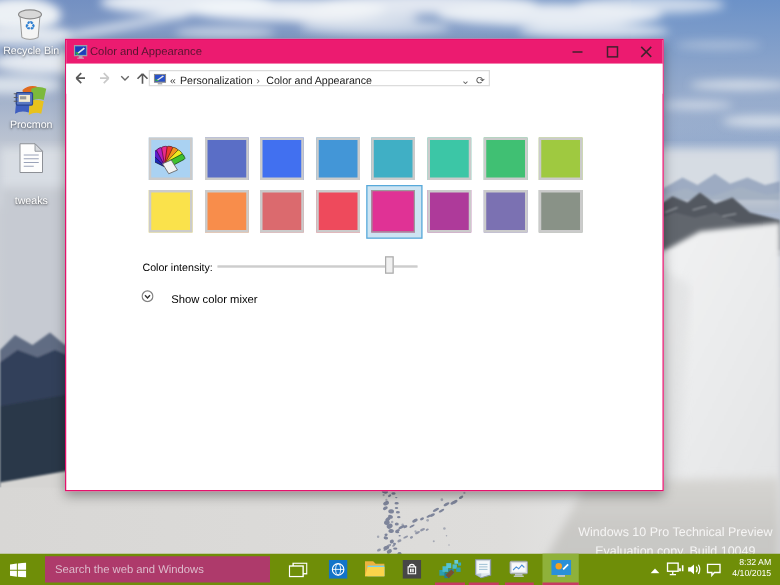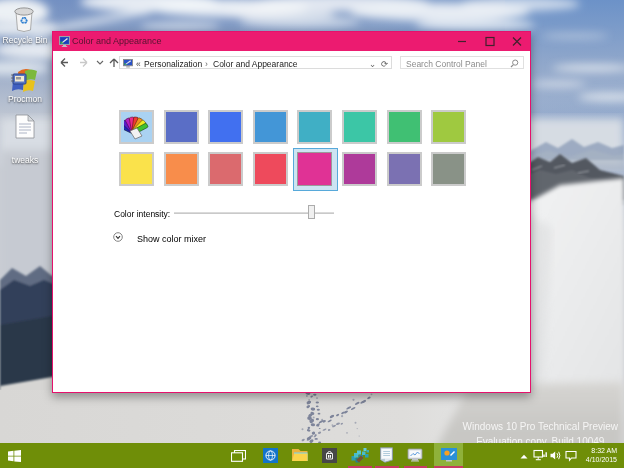--- a/index.html
+++ b/index.html
@@ -262,27 +262,20 @@
         <path d="M1.5 4.5 L4.5 6.5 L1.5 6.5 Z" fill="#2fae3f"></path>
         <rect x="3.5" y="8" width="4" height="1.5" fill="#aaa"></rect>
       </svg>
       <span style="position:absolute;left:16px;top:2px;color:#444;">«</span>
       <span style="position:absolute;left:24px;top:2px;">Personalization</span>
       <span style="position:absolute;left:85px;top:2px;color:#666;">›</span>
       <span style="position:absolute;left:93px;top:2px;">Color and Appearance</span>
       <span style="position:absolute;right:15px;top:2px;color:#666;">⌄</span>
       <span style="position:absolute;right:3px;top:2px;color:#555;">⟳</span>
     </div>
-    <div id="searchbox">
-      <span style="position:absolute;left:5px;top:2px;">Search Control Panel</span>
-      <svg style="position:absolute;right:4px;top:2px" width="9" height="9" viewBox="0 0 9 9">
-        <circle cx="5.2" cy="3.6" r="2.6" fill="none" stroke="#8a8a8a" stroke-width="1"></circle>
-        <line x1="3.2" y1="5.8" x2="1" y2="8" stroke="#8a8a8a" stroke-width="1.2"></line>
-      </svg>
-    </div>
   </div>
 
   <div class="sw" style="left:66px;top:78px;background:#aad2f2;"></div>
   <div class="sw" style="left:110.6px;top:78px;background:#5a6ec6;"></div>
   <div class="sw" style="left:155.2px;top:78px;background:#4170f0;"></div>
   <div class="sw" style="left:199.8px;top:78px;background:#4396d7;"></div>
   <div class="sw" style="left:244.4px;top:78px;background:#40afc5;"></div>
   <div class="sw" style="left:289px;top:78px;background:#3cc6a6;"></div>
   <div class="sw" style="left:333.6px;top:78px;background:#40c073;"></div>
   <div class="sw" style="left:378.2px;top:78px;background:#9fc940;"></div>
@@ -340,20 +333,21 @@
 
 <div id="watermark">Windows 10 Pro Technical Preview<br>Evaluation copy. Build 10049</div>
 
 <div id="taskbar">
   <svg style="position:absolute;left:8px;top:7px" width="13" height="12" viewBox="0 0 13 12">
     <path d="M0 1.6 L5.5 0.8 L5.5 5.7 L0 5.7 Z" fill="#fff"></path>
     <path d="M6.3 0.7 L13 0 L13 5.7 L6.3 5.7 Z" fill="#fff"></path>
     <path d="M0 6.5 L5.5 6.5 L5.5 11.3 L0 10.5 Z" fill="#fff"></path>
     <path d="M6.3 6.5 L13 6.5 L13 12 L6.3 11.4 Z" fill="#fff"></path>
   </svg>
+  <div id="tsearch">Search the web and Windows</div>
 
   <svg style="position:absolute;left:231px;top:7px" width="15" height="12" viewBox="0 0 15 12">
     <rect x="3.5" y="0.5" width="11" height="8.5" fill="none" stroke="#fff" stroke-width="1.1"></rect>
     <rect x="0.5" y="2.8" width="11" height="8.5" fill="#6f8e08" stroke="#fff" stroke-width="1.1"></rect>
   </svg>
 
   <svg style="position:absolute;left:263px;top:5px" width="15" height="15" viewBox="0 0 15 15">
     <rect width="15" height="15" fill="#1374c9"></rect>
     <circle cx="7.5" cy="7.5" r="4.6" fill="none" stroke="#fff" stroke-width=".9"></circle>
     <ellipse cx="7.5" cy="7.5" rx="2" ry="4.6" fill="none" stroke="#fff" stroke-width=".7"></ellipse>

